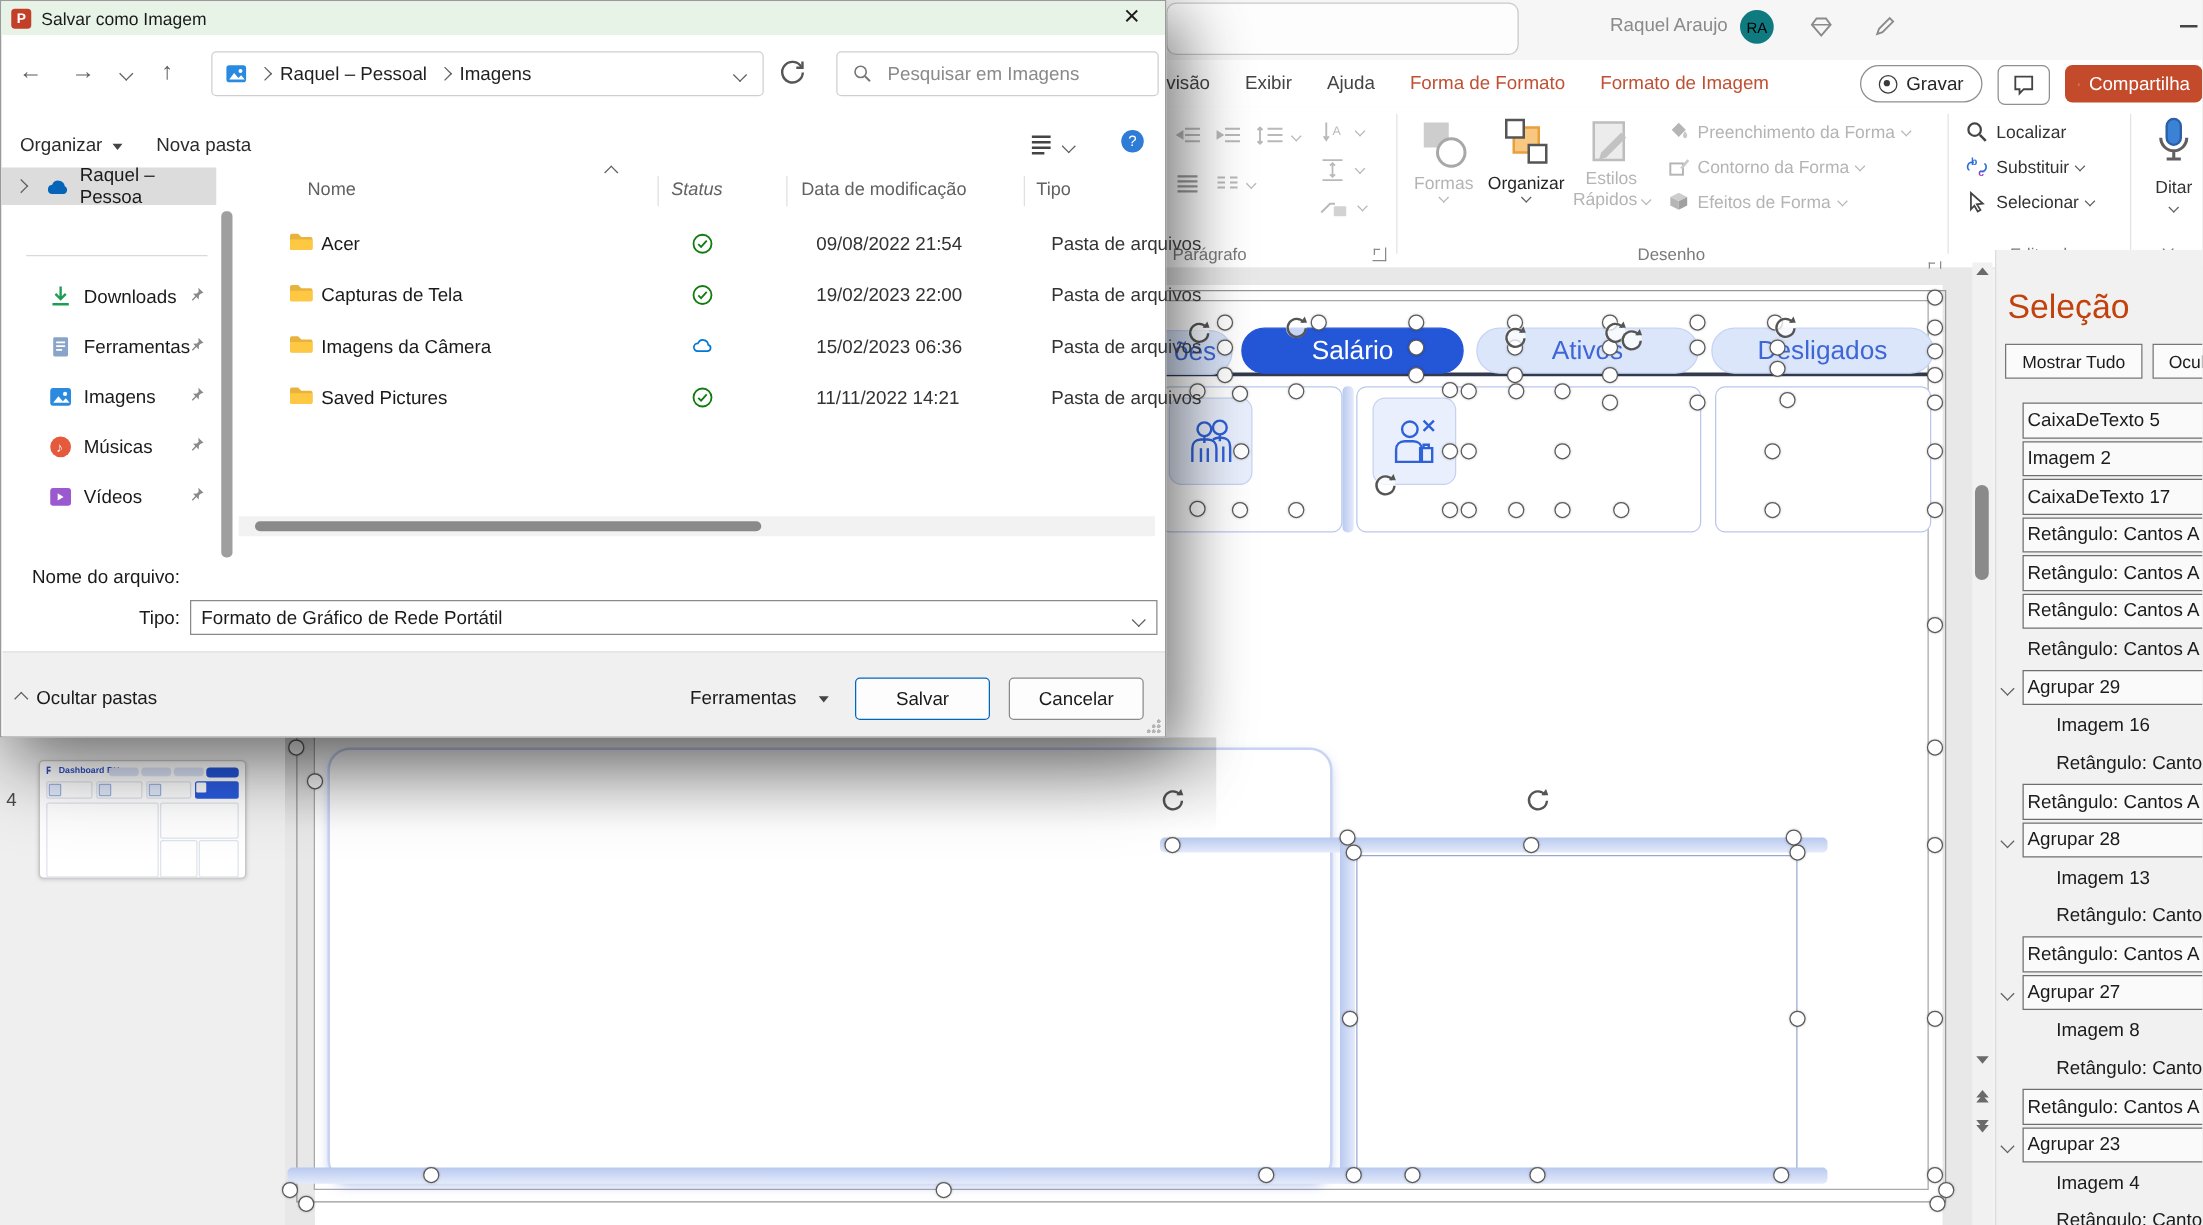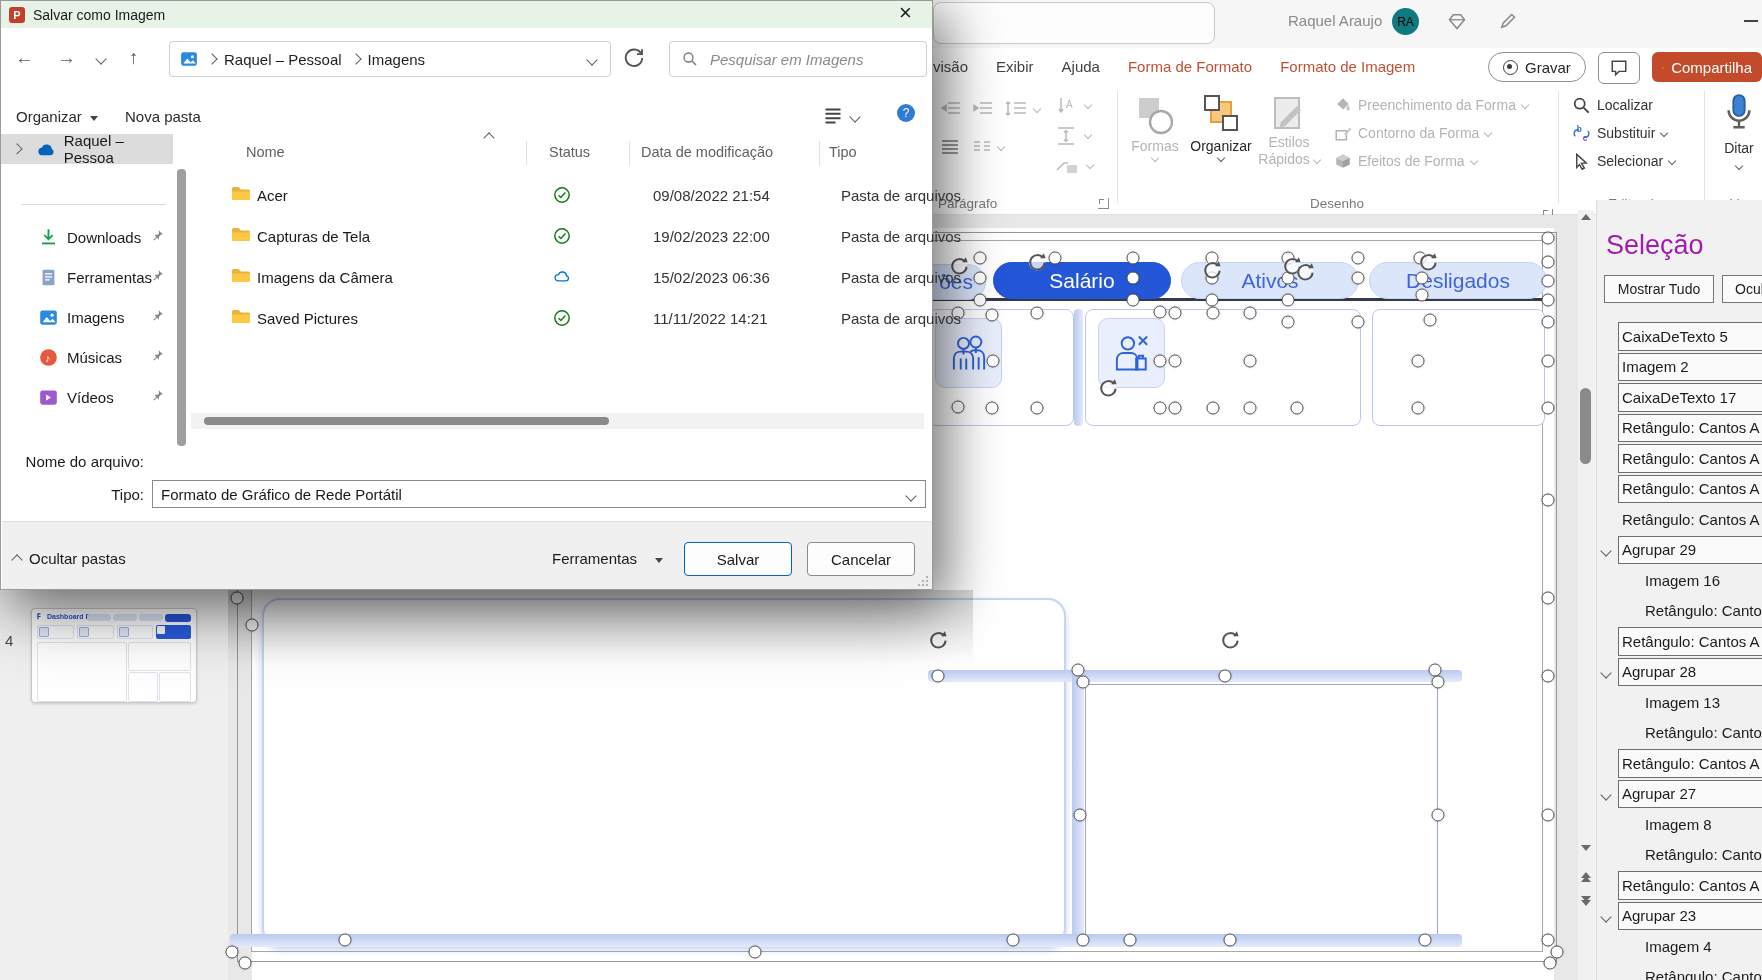--- a/index.html
+++ b/index.html
@@ -53,39 +53,39 @@
   .handle{position:absolute;width:11px;height:11px;border-radius:50%;background:#fff;border:1.5px solid #5a5a5a;transform:translate(-50%,-50%);box-shadow:0 0 2px rgba(0,0,0,.25);}
   .rotator{position:absolute;width:24px;height:24px;transform:translate(-50%,-50%);}
   
   .vscroll{left:1578px;top:210px;width:16px;height:770px;background:#f1f1f1;}
   .vthumb{left:1580px;top:388px;width:11px;height:76px;background:#8a8a8a;border-radius:6px;}
   .scroll-arrow{width:0;height:0;border-left:5px solid transparent;border-right:5px solid transparent;}
   .scroll-arrow.up{border-bottom:6px solid #6a6a6a;}
   .scroll-arrow.down{border-top:6px solid #6a6a6a;}
   
   .selpane{left:1596px;top:200px;width:166px;height:780px;background:#f1f1f1;border-left:1px solid #dcdcdc;box-sizing:border-box;overflow:hidden;}
-  .sp-title{font-size:27px;color:#a21caf;}
+  .sp-title{font-size:27px;color:#c2410c;}
   .sp-btn{height:28px;background:#fbfbfb;border:1px solid #767676;font-size:14px;color:#1b1b1b;display:flex;align-items:center;justify-content:center;box-sizing:border-box;}
   .sp-list{left:1596px;top:321px;width:200px;}
   .sp-row{height:30.5px;position:relative;display:flex;align-items:center;}
   .sp-row .lbl{font-size:15px;color:#1b1b1b;white-space:nowrap;margin-left:26px;}
   .sp-row.child .lbl{margin-left:49px;}
   .sp-row.boxed .box{position:absolute;left:22px;top:1px;right:-30px;bottom:1px;border:1px solid #6e6e6e;background:#fafafa;}
   .sp-row .lbl{position:relative;z-index:1;}
   .sp-row .gchv{position:absolute;left:6px;top:12px;z-index:1;}
   
   .dialog{left:0;top:0;width:933px;height:590px;background:#fff;border:1px solid #9a9a9a;box-sizing:border-box;box-shadow:14px 14px 46px rgba(0,0,0,.38), 0 22px 70px rgba(0,0,0,.30);}
   .dlg-titlebar{left:0;top:0;width:931px;height:27px;background:var(--dialog-titlebar-green,#e7f3e7);display:flex;align-items:center;}
   .pp-logo{width:16px;height:16px;border-radius:3px;background:#c2402a;color:#fff;font-size:11px;font-weight:bold;display:flex;align-items:center;justify-content:center;}
   .dlg-title{font-size:14px;color:#1a1a1a;}
   .dlg-close{font-size:22px;color:#1a1a1a;line-height:22px;}
   .navbtn{font-size:19px;color:#5f5f5f;}
   .crumbbox{left:168px;top:40px;width:442px;height:36px;border:1px solid #cfcfcf;border-radius:4px;background:#fff;display:flex;align-items:center;box-sizing:border-box;font-size:15px;color:#1f1f1f;}
   .searchbox{left:668px;top:40px;width:258px;height:36px;border:1px solid #cfcfcf;border-radius:4px;background:#fff;display:flex;align-items:center;box-sizing:border-box;}
-  .searchbox input{border:none;outline:none;font-size:15px;color:#701a75;width:200px;font-family:inherit;background:transparent;font-style:italic;}
+  .searchbox input{border:none;outline:none;font-size:15px;color:#701a75;width:200px;font-family:inherit;background:transparent;}
   .searchbox input::placeholder{color:#8a8a8a;}
   .tool-label{font-size:15px;color:#2b2b2b;}
   .help-ic{width:18px;height:18px;border-radius:50%;background:#2f7cd6;color:#fff;font-size:12px;display:flex;align-items:center;justify-content:center;}
   .sb-sel{left:0;top:133px;width:172px;height:30px;background:#dcdcdc;display:flex;align-items:center;font-size:15px;color:#1a1a1a;}
   .sb-item{position:relative;display:flex;align-items:center;font-size:15px;color:#1a1a1a;height:40px;}
   .sb-item .ic{display:none;width:19px;height:19px;margin-left:38px;margin-right:9px;}
   .sb-item.desktop .ic.desktop,.sb-item.downloads .ic.downloads,.sb-item.documents .ic.documents,
   .sb-item.pictures .ic.pictures,.sb-item.music .ic.music,.sb-item.videos .ic.videos{display:inline-block;}
   .pin{position:absolute;left:150px;top:12px;}
   .colhead{font-size:14.5px;color:#616161;}
@@ -773,21 +773,21 @@
           <span>Vídeos</span>
           <svg class="pin" width="13" height="13" viewBox="0 0 16 16">
             <path d="M9.5 1.5l5 5-2.8 1-1.7 1.7-.2 3.8-2.3-2.3L4 14.2l-1-1 3.5-3.5L4.2 7.4l3.8-.2 1.7-1.7z" fill="#8a8a8a"></path>
           </svg>
         </div>
       </div>
     <div class="abs sb-scroll"></div>
 
     <span class="abs chv up" style="left:484px;top:133px;"></span>
     <div class="abs colhead" style="left:245px;top:143px;">Nome</div>
-    <div class="abs colhead" style="left:548px;top:143px;">Status</div>
+    <div class="abs colhead" style="left:536px;top:143px;font-style:italic;">Status</div>
     <div class="abs colhead" style="left:640px;top:143px;">Data de modificação</div>
     <div class="abs colhead" style="left:828px;top:143px;">Tipo</div>
     <div class="abs" style="left:525px;top:140px;width:1px;height:24px;background:#e0e0e0;"></div>
     <div class="abs" style="left:628px;top:140px;width:1px;height:24px;background:#e0e0e0;"></div>
     <div class="abs" style="left:818px;top:140px;width:1px;height:24px;background:#e0e0e0;"></div>
 
     <div class="abs" style="left:12px;top:174px;width:1052px;">
 
         <div class="frow check">
           <span class="ficon">

